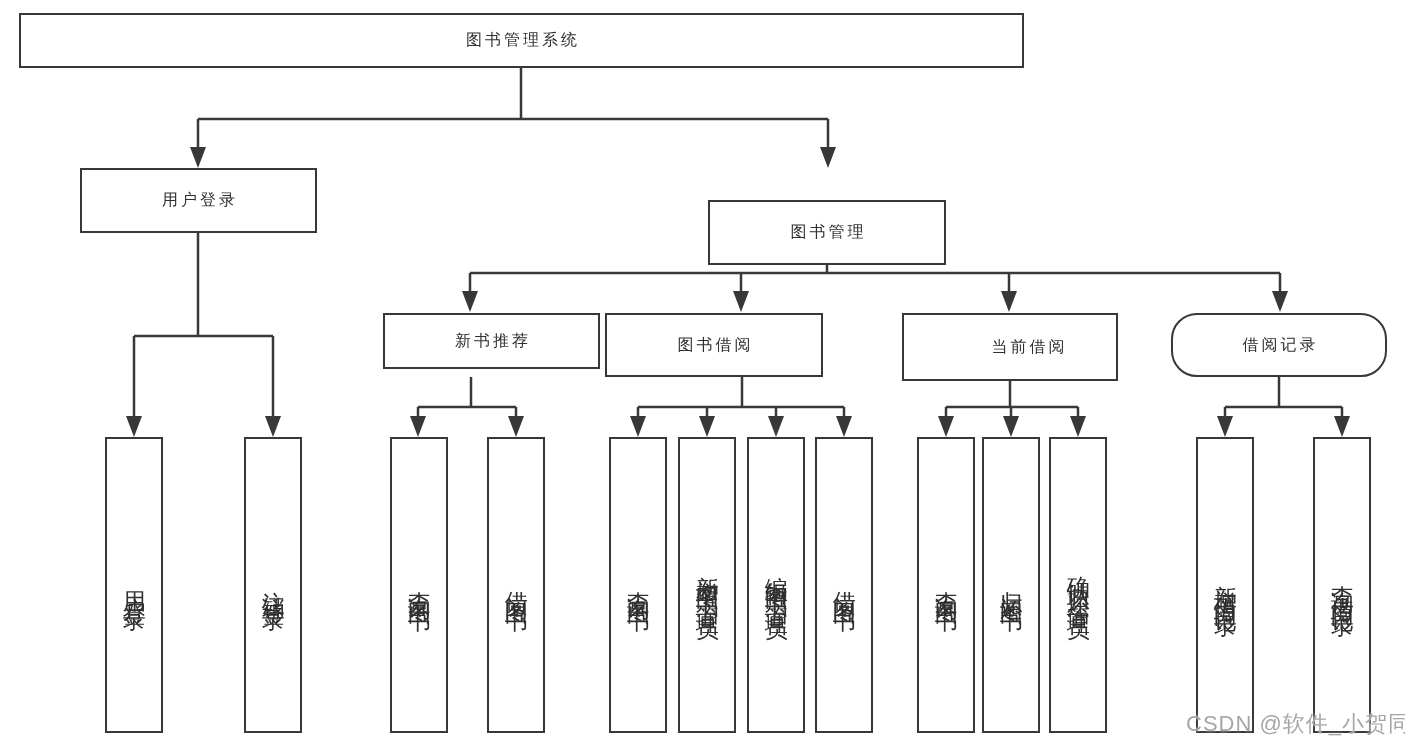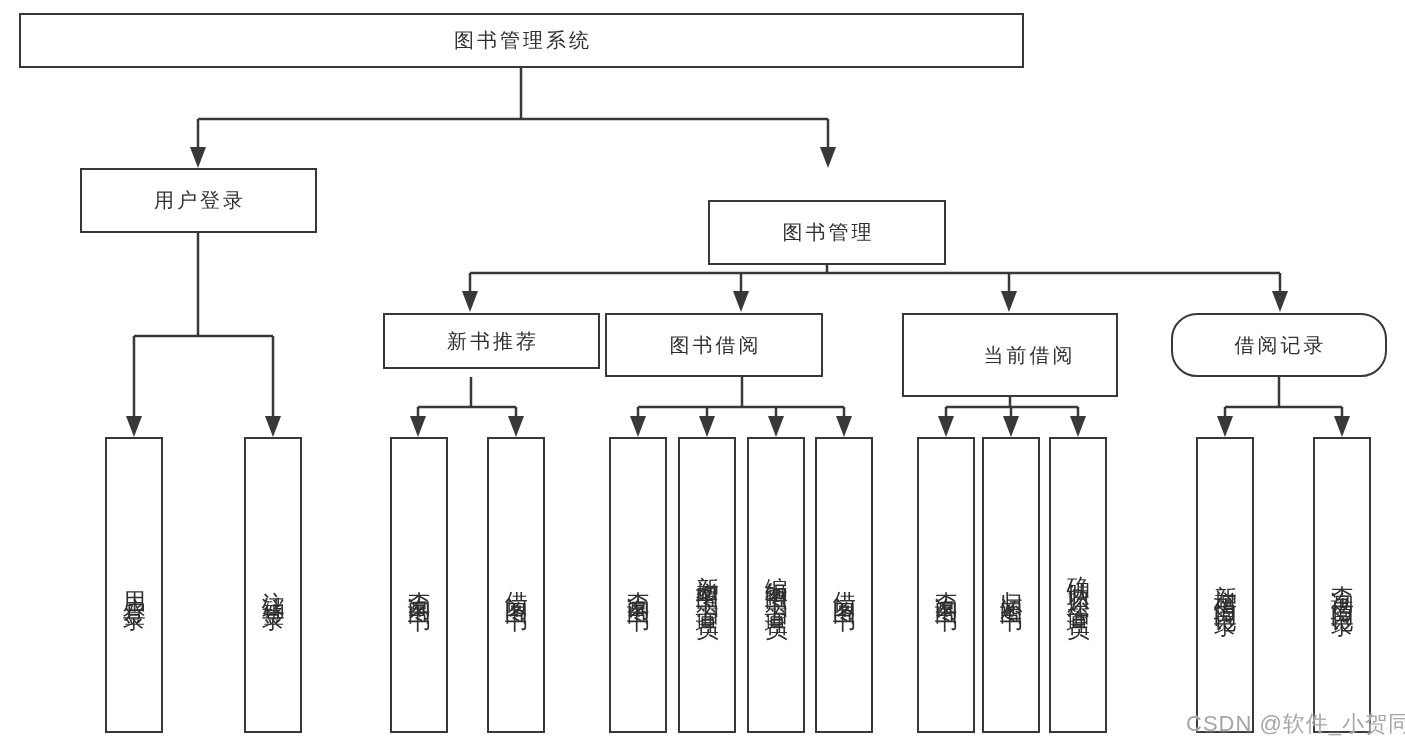--- a/index.html
+++ b/index.html
@@ -20,21 +20,21 @@
     position: absolute;
     box-sizing: border-box;
     background: #ffffff;
     border: 2.5px solid #383838;
     display: flex;
     align-items: center;
     justify-content: center;
     color: #2f2f2f;
   }
   .node.h span {
-    font-size: 20px;
+    font-size: 16px;
     letter-spacing: 3px;
     text-indent: 3px;
     white-space: nowrap;
   }
   .node.v span {
     writing-mode: vertical-lr;
     text-orientation: mixed;
     font-size: 23px;
     letter-spacing: 6px;
     line-height: 1.1;
@@ -85,21 +85,21 @@
   <div class="node h" style="left:708px; top:168px; width:238px; height:65px;margin-top:32px;">
     <span>图书管理</span>
   </div>
 
   <div class="node h" style="left:383px; top:313px; width:217px; height:56px;">
     <span>新书推荐</span>
   </div>
   <div class="node h" style="left:605px; top:313px; width:218px; height:64px;text-align:right;">
     <span>图书借阅</span>
   </div>
-  <div class="node h" style="left:902px; top:313px; width:216px; height:84px;padding-left:36px;">
+  <div class="node h" style="left:902px; top:313px; width:216px; height:68px;padding-left:36px;">
     <span>当前借阅</span>
   </div>
   <div class="node h" style="left:1171px; top:313px; width:216px; height:64px;border-radius:26px;">
     <span>借阅记录</span>
   </div>
 
   <div class="node v" style="left:105px; top:437px; width:58px; height:296px;">
     <span>用户登录</span>
   </div>
   <div class="node v" style="left:244px; top:437px; width:58px; height:296px;">

